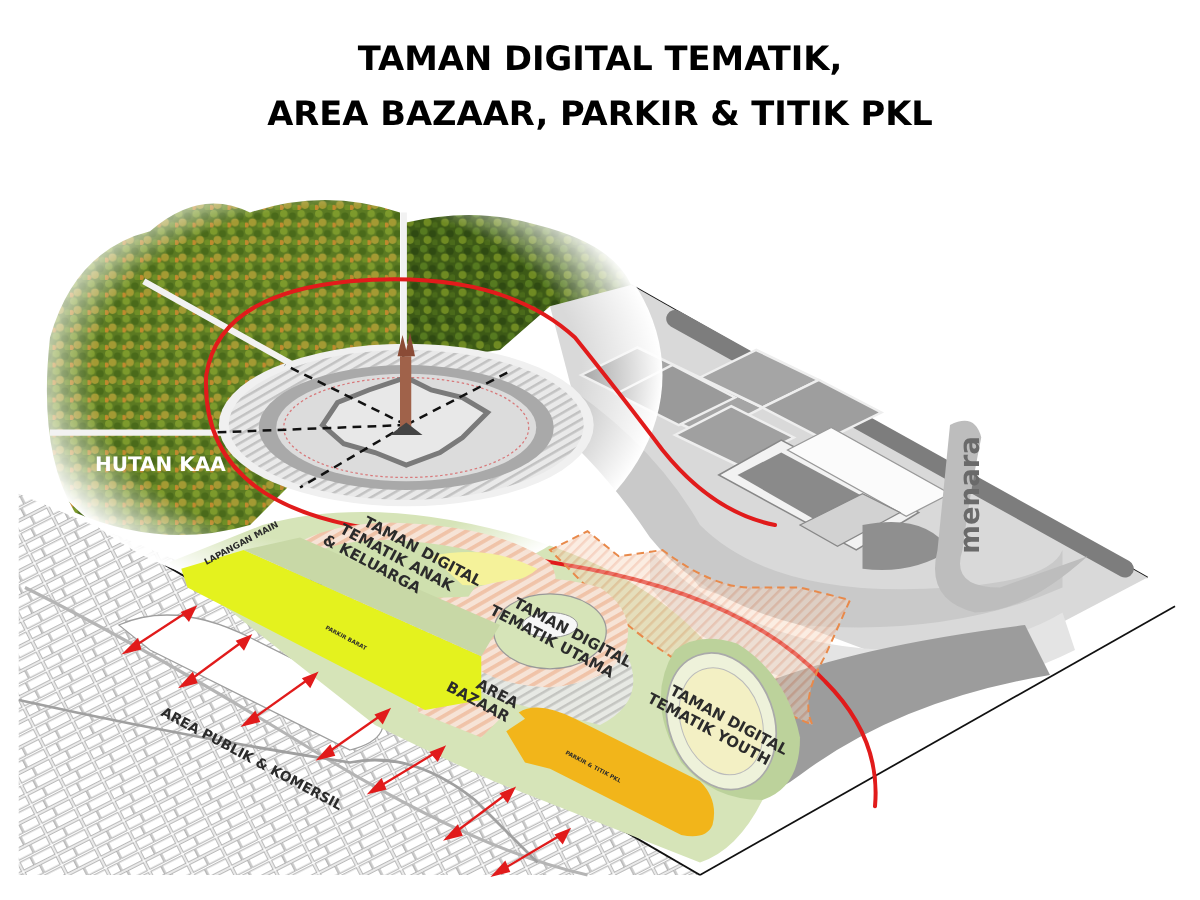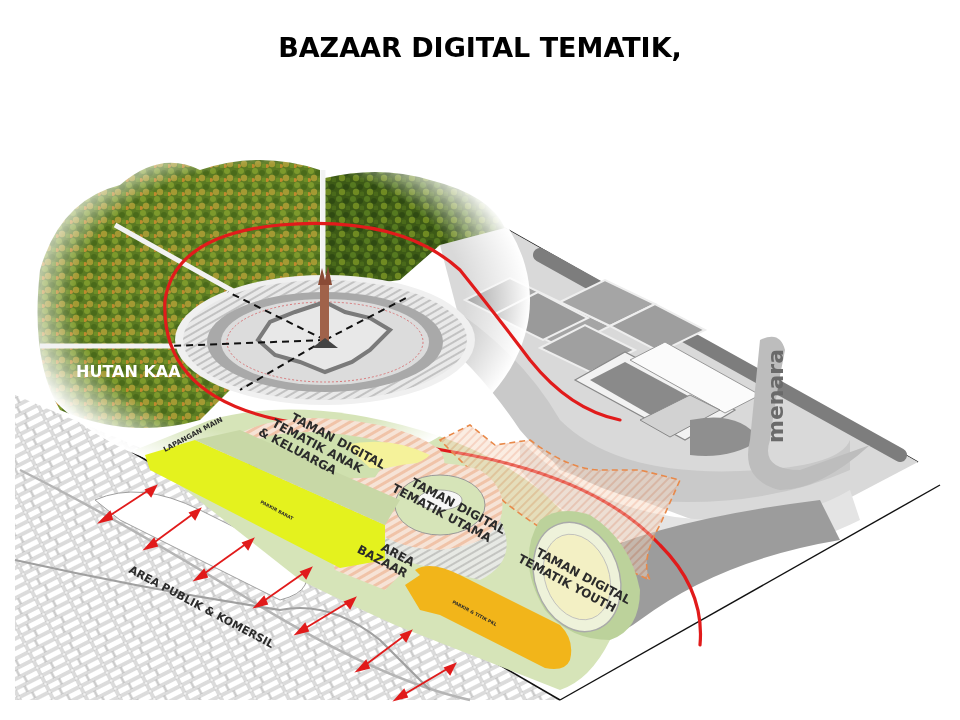--- a/index.html
+++ b/index.html
@@ -12,21 +12,22 @@
   .slide-title div { white-space: nowrap; }
   svg.map { position: absolute; left: 0; top: 0; }
   .lbl { font-family: "DejaVu Sans", "Liberation Sans", sans-serif; font-weight: bold; }
   .lbl-dark { fill: #2b2b2b; }
   .lbl-white { fill: #ffffff; }
 </style>
 </head>
 <body>
 
 <div class="slide-title">
-  <div>BAZAAR DIGITAL TEMATIK,</div>
+  <div>TAMAN DIGITAL TEMATIK,</div>
+  <div>AREA BAZAAR, PARKIR &amp; TITIK PKL</div>
 </div>
 
 <svg class="map" width="960" height="720" viewBox="0 0 960 720">
   <defs>
     <radialGradient id="forestFade" cx="0.5" cy="0.5" r="0.5">
       <stop offset="0.75" stop-color="#ffffff" stop-opacity="0"></stop>
       <stop offset="1" stop-color="#ffffff" stop-opacity="1"></stop>
     </radialGradient>
     <pattern id="foliage" width="14" height="14" patternUnits="userSpaceOnUse">
       <rect width="14" height="14" fill="#5b7a22"></rect>

